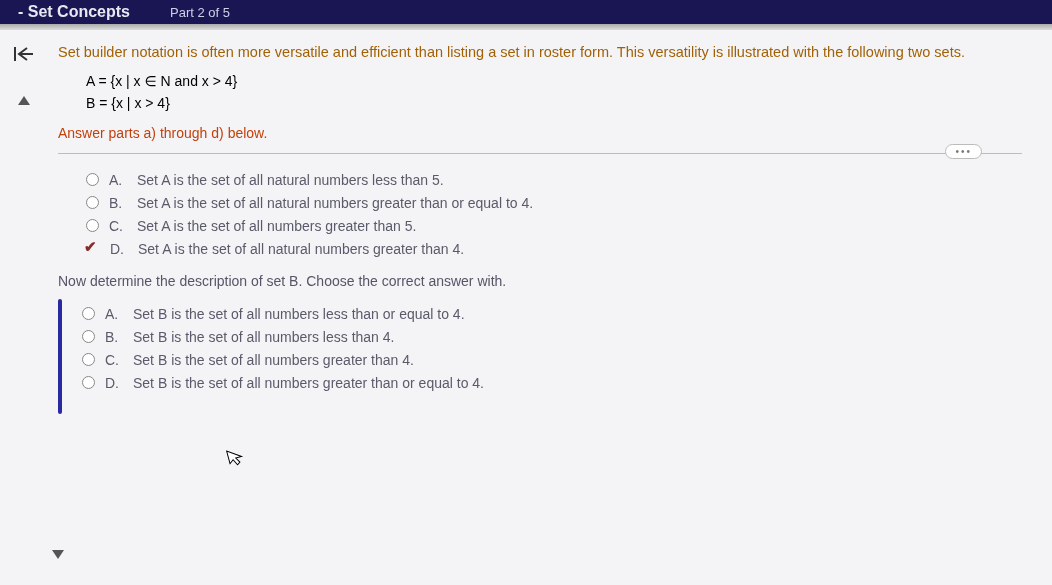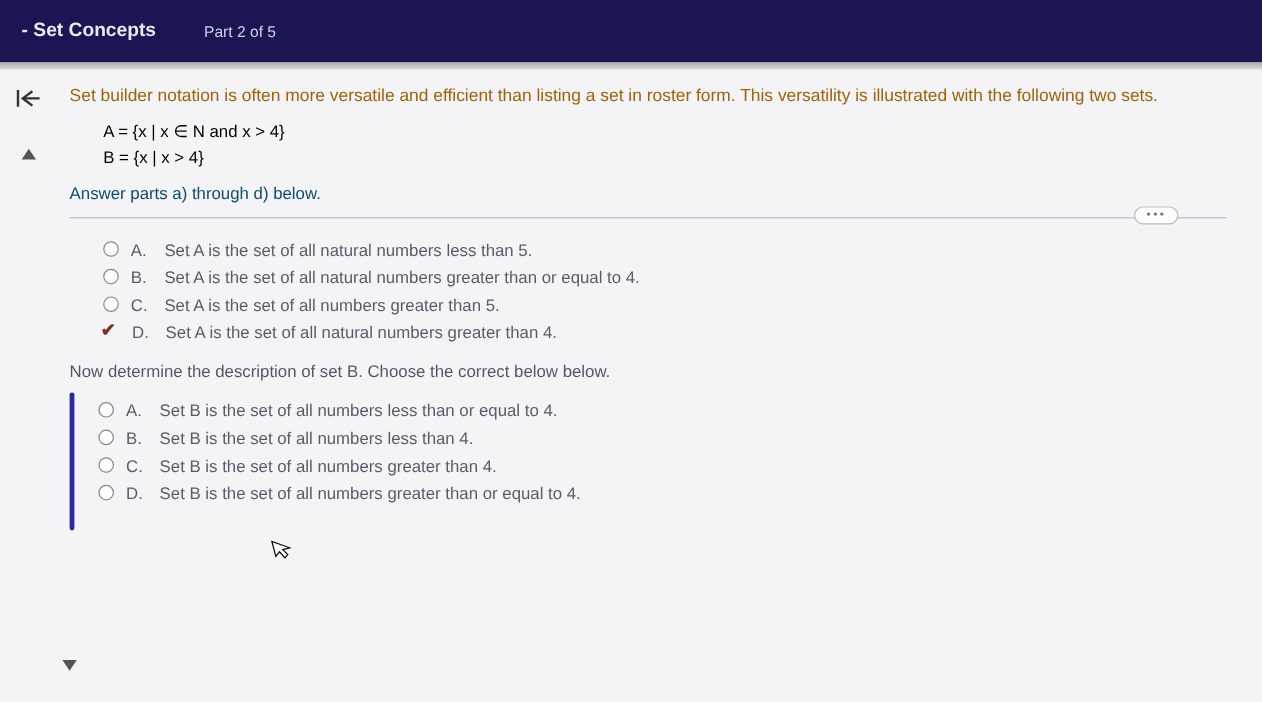--- a/index.html
+++ b/index.html
@@ -7,21 +7,21 @@
     width: 1052px;
     height: 585px;
     font-family: Arial, Helvetica, sans-serif;
     background: #f4f4f6;
     overflow: hidden;
     color: #3a3a4a;
   }
   .topbar {
     background: #1a1654;
     color: #e8e8f0;
-    height: 52px;
+    height: 24px;
     display: flex;
     align-items: center;
     padding: 0 18px;
     gap: 40px;
   }
   .topbar .title {
     font-size: 16px;
     font-weight: 600;
   }
   .topbar .center {
@@ -57,21 +57,21 @@
     cursor: pointer;
   }
   .main {
     flex: 1;
     padding: 14px 30px 10px 10px;
     font-size: 14px;
     color: #555568;
   }
   .intro { margin-bottom: 10px; font-size: 14.5px; color: #a16207;}
   .sets { margin: 8px 0 10px 28px; font-size: 14px; line-height: 1.6; color:#000000;}
-  .instr { margin: 4px 0 12px 0; font-size: 14px; color:#0c4a6e;}
+  .instr { margin: 4px 0 12px 0; font-size: 14px; color:#c2410c;}
   .divider-wrap { position: relative; margin: 6px 0 12px 0;}
   .divider {
     border: none;
     border-top: 1px solid #bbbbcc;
     margin: 10px 0 18px 0;
   }
   .dots-pill {
     position: absolute;
     right: 40px; top: -9px;
     background: #fff;
@@ -199,21 +199,21 @@
         <span class="optlabel">C.</span>
         <span>Set A is the set of all numbers greater than 5.</span>
       </div>
       <div class="opt">
         <span class="check-wrong"></span>
         <span class="optlabel">D.</span>
         <span>Set A is the set of all natural numbers greater than 4.</span>
       </div>
     </div>
 
-    <p class="q2-stem">Now determine the description of set B. Choose the correct below below.</p>
+    <p class="q2-stem">Now determine the description of set B. Choose the correct answer with.</p>
 
     <div class="leftbar-row">
       <div class="blue-bar"></div>
       <div class="options" style="margin-left:0">
         <div class="opt">
           <span class="radio"></span>
           <span class="optlabel">A.</span>
           <span>Set B is the set of all numbers less than or equal to 4.</span>
         </div>
         <div class="opt">

